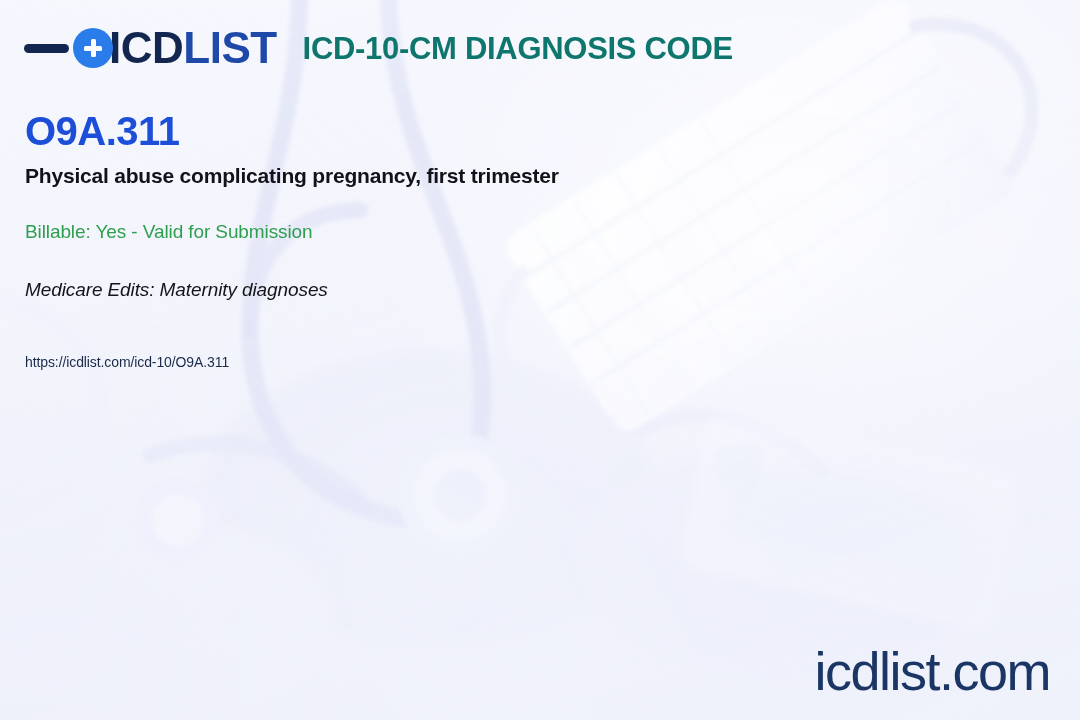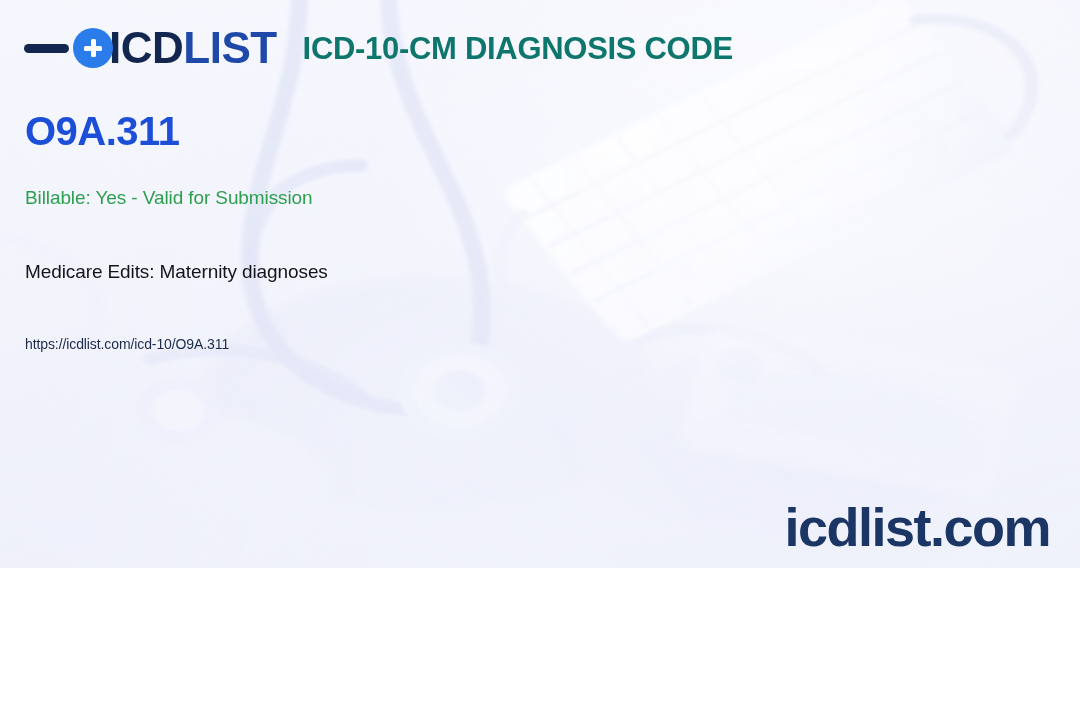--- a/index.html
+++ b/index.html
@@ -3,21 +3,21 @@
 <meta charset="utf-8">
 <style>
   * { margin:0; padding:0; box-sizing:border-box; }
   html, body {
     width:1080px; height:720px;
     overflow:hidden;
     font-family:"Liberation Sans", sans-serif;
   }
   #card {
     position:relative;
-    width:1080px; height:568px;
+    width:1080px; height:720px;
     background:#f4f6fd;
     overflow:hidden;
   }
 
   
   #bg-art {
     position:absolute; inset:0;
     pointer-events:none;
     z-index:0;
   }
@@ -89,35 +89,35 @@
     margin-top:10px;
     font-size:21px; font-weight:bold;
     color:#111318; letter-spacing:-0.2px;
   }
   .billable {
     margin-top:33px;
     font-size:19px; font-weight:normal;
     color:#2e9e4f; letter-spacing:-0.1px;
   }
   .meta-line {
-    margin-top:52px;
+    margin-top:36px;
     font-size:19px; font-weight:normal;
-    color:#131519; letter-spacing:-0.1px;
+    color:#131519; letter-spacing:-0.1px;font-style:italic;
   }
   .url-line {
     margin-top:53px;
     font-size:14px; font-weight:normal;
     color:#1b2a4a; letter-spacing:-0.1px;
   }
 
   
   .footer-brand {
     position:absolute;
-    right:30px; bottom:14px;
-    font-size:54px; font-weight:bold;
+    right:30px; bottom:22px;
+    font-size:54px; font-weight:normal;
     color:#1b3665;
     letter-spacing:-1.5px;
     line-height:1;
   }
 </style>
 </head>
 <body>
 
 <div id="card">
 
@@ -215,20 +215,21 @@
       <div class="logo">
         <span class="logo-dash"></span>
         <span class="logo-plus"></span>
         <span class="logo-word"><span class="logo-icd">ICD</span><span class="logo-list">LIST</span></span>
       </div>
       <div class="header-title">ICD-10-CM DIAGNOSIS CODE</div>
     </div>
 
     <div class="body-block">
       <div class="code-title">O9A.311</div>
+      <div class="code-desc">Physical abuse complicating pregnancy, first trimester</div>
       <div class="billable">Billable: Yes - Valid for Submission</div>
       <div class="meta-line">Medicare Edits: Maternity diagnoses</div>
       <div class="url-line">https://icdlist.com/icd-10/O9A.311</div>
     </div>
 
     <div class="footer-brand">icdlist.com</div>
 
   </div>
 </div>
 

